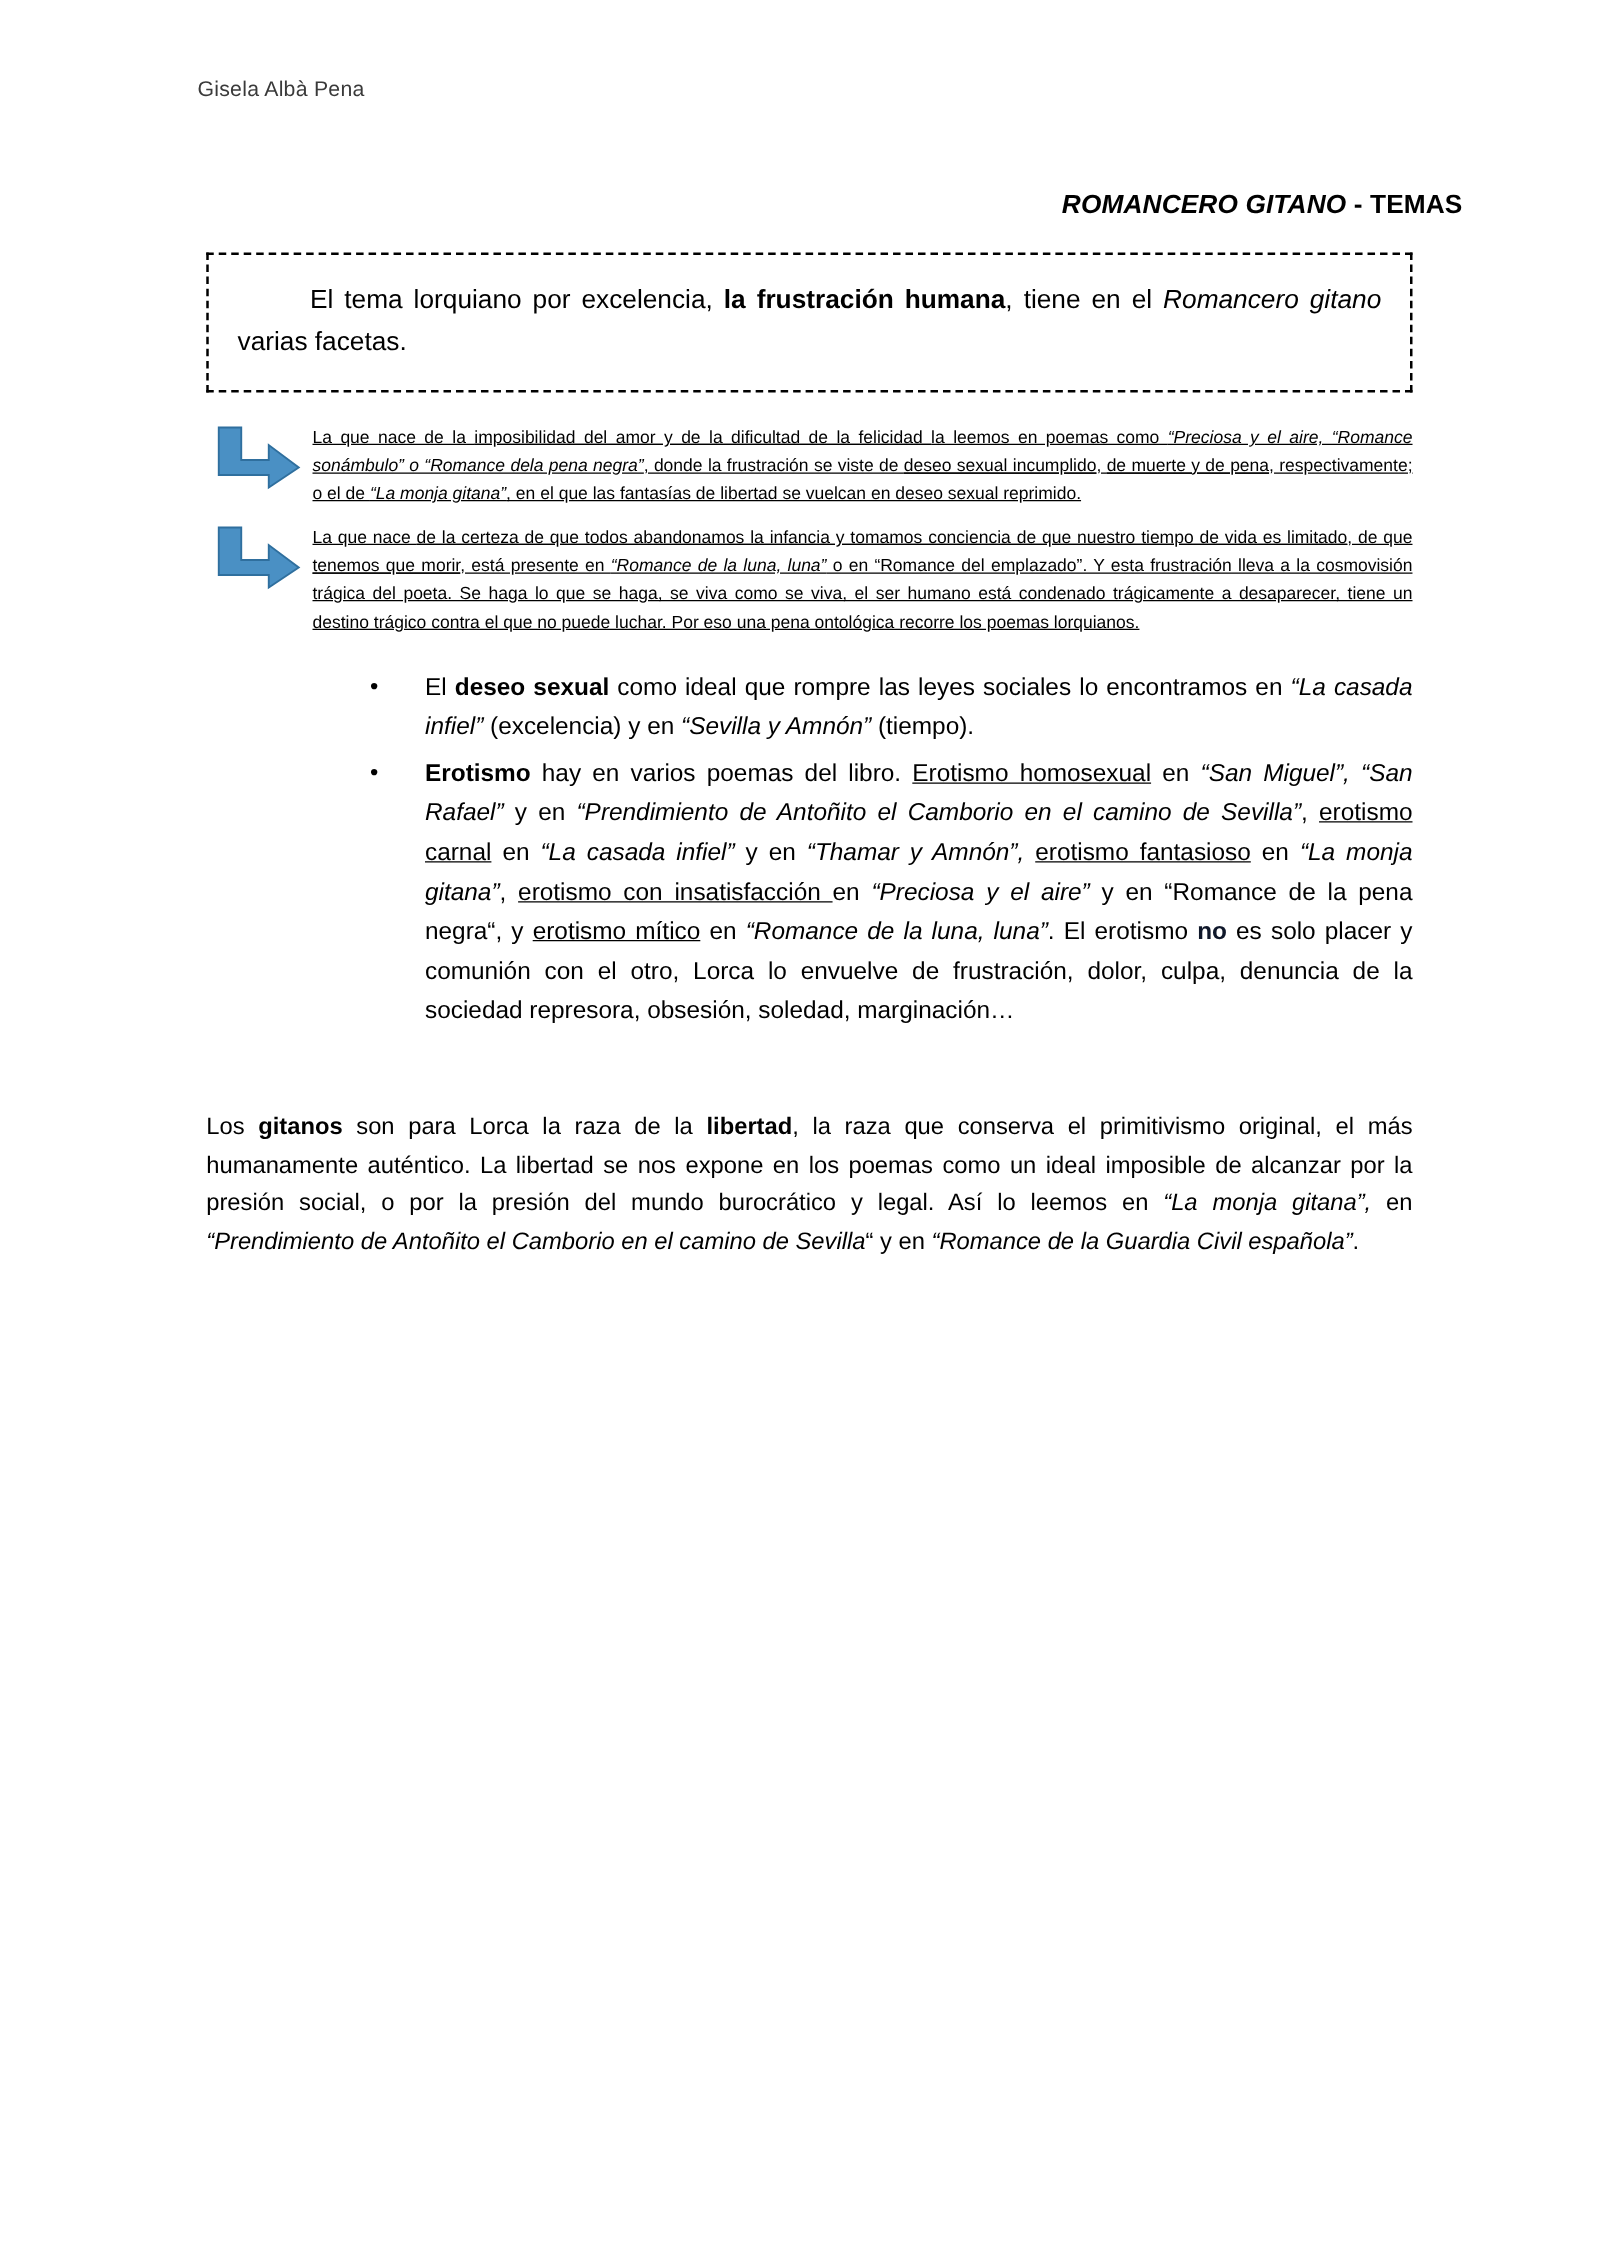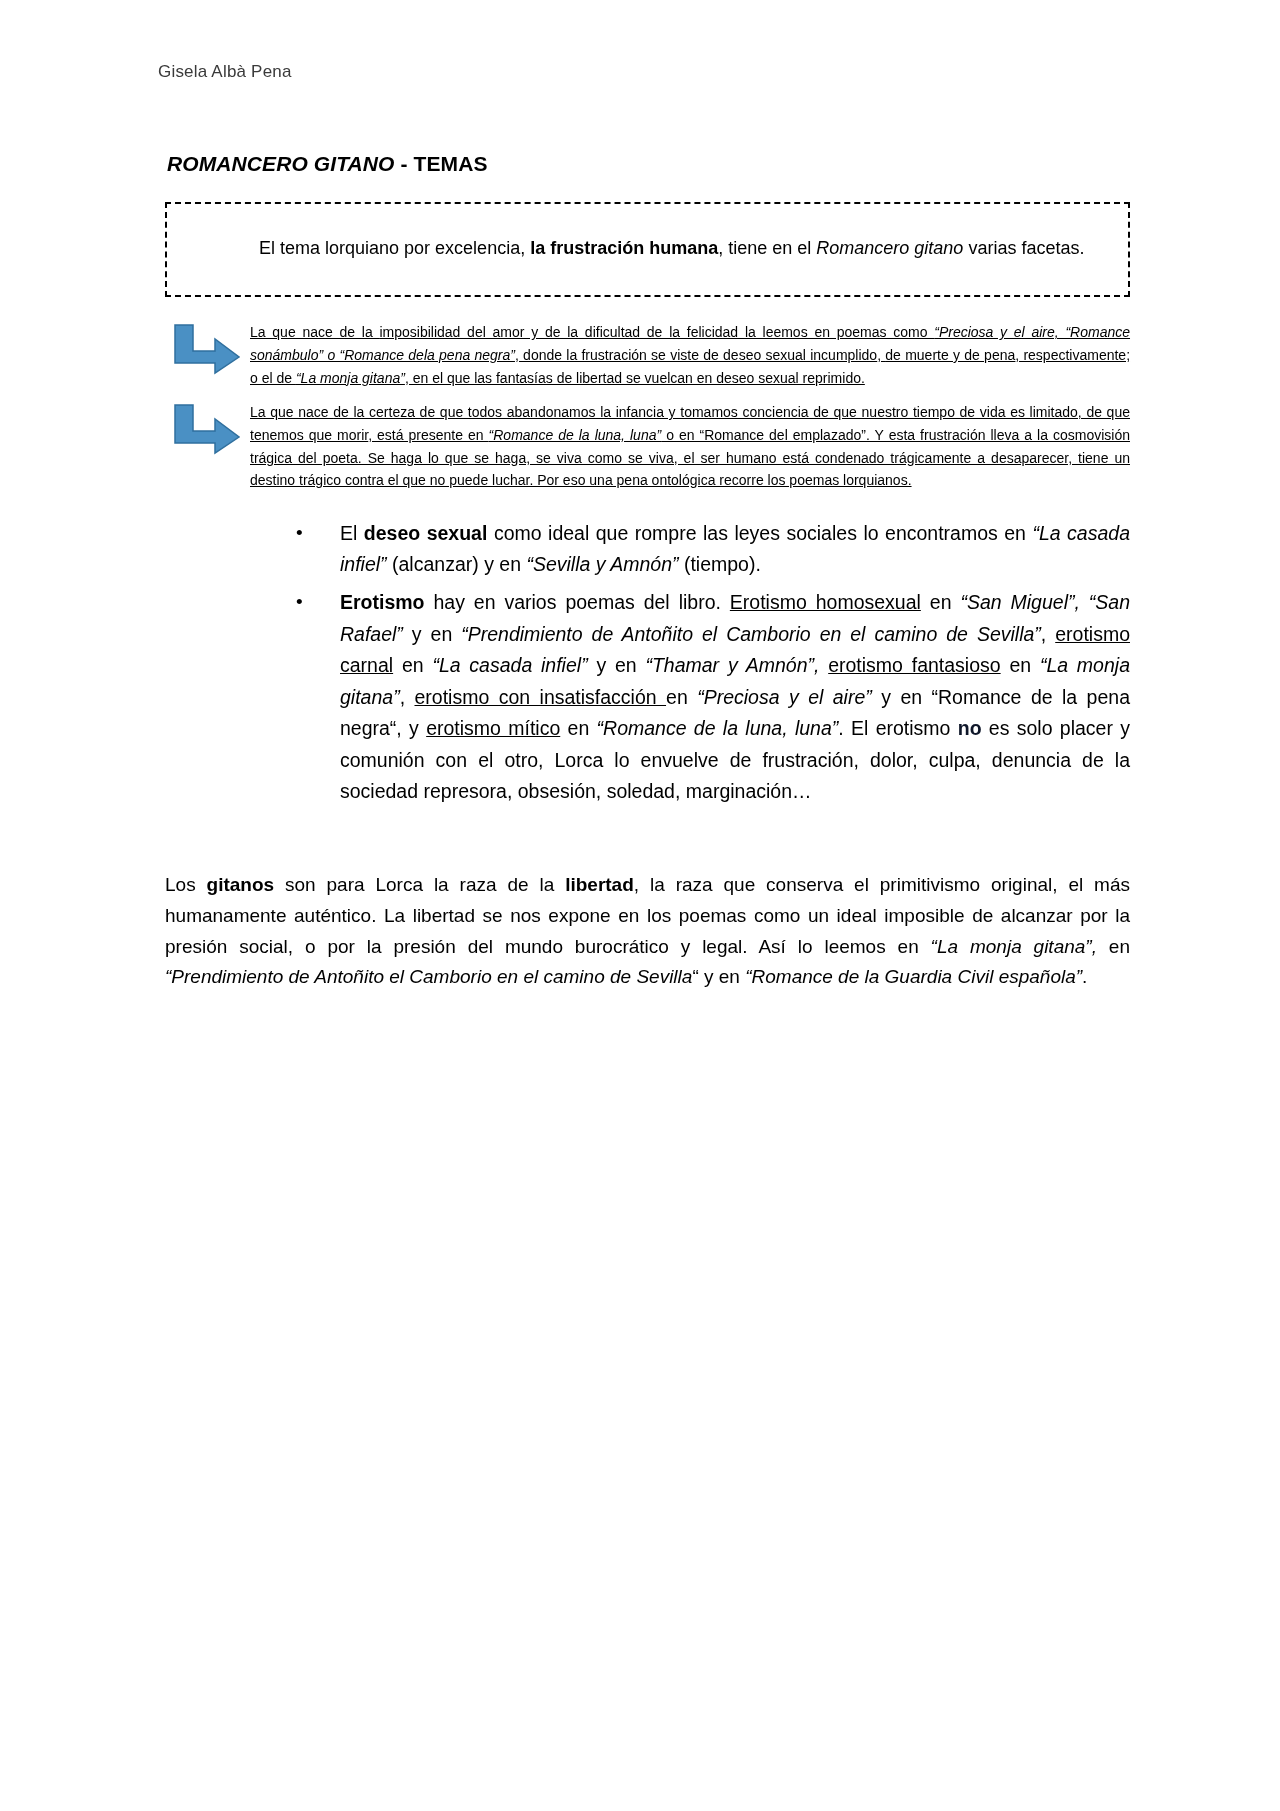--- a/index.html
+++ b/index.html
@@ -25,36 +25,37 @@
     font-size: 17px;
     color: #3a3a3a;
     letter-spacing: 0.2px;
     margin: 0 0 70px 3px;
   }
   .doc-title {
     font-size: 21px;
     font-weight: bold;
     margin: 0 0 26px 12px;
     letter-spacing: 0.1px;
+    text-align: right;
   }
   .doc-title .ital {
     font-style: italic;
   }
 
   
   .callout {
     border: 2px dashed #000;
     box-sizing: border-box;
     margin: 0 0 24px 10px;
     padding: 14px 18px 16px 18px;
     width: 965px;
   }
   .callout p {
-    margin: 16px;
-    font-size: 18px;
+    margin: 5px;
+    font-size: 21px;
     line-height: 1.62;
     text-align: justify;
     text-indent: 58px;
   }
 
   
   .arrow-row {
     position: relative;
     padding-left: 85px;
     margin: 0 0 12px 10px;
@@ -140,21 +141,21 @@
       <svg viewBox="0 0 72 52" width="72" height="52" aria-hidden="true">
         <polygon points="4,2 22,2 22,28 44,28 44,16 68,34 44,50 44,40 4,40" fill="#4a90c4" stroke="#2f6f9e" stroke-width="1.5"></polygon>
       </svg>
     </span>
     <p class="body-par"><span>La que nace </span><span class="u">de la certeza de que todos abandonamos la infancia y tomamos conciencia de que nuestro tiempo de vida es limitado</span><span>, de que </span><span class="u">tenemos que morir</span><span>, está presente en </span><span class="i">“Romance de la luna, luna”</span><span> o en “Romance del emplazado”. Y esta frustración lleva a la cosmovisión trágica del poeta. Se haga lo que se haga, se viva como se viva, el ser humano está condenado trágicamente a desaparecer, tiene un destino trágico contra el que no puede luchar. Por eso una pena ontológica recorre los poemas lorquianos.</span></p>
   </div>
 
   <ul class="bullets">
     <li>
       <span class="dot">•</span>
-      <span><span>El </span><span class="b">deseo sexual</span><span> como ideal que rompre las leyes sociales lo encontramos en </span><span class="i">“La casada infiel”</span><span> (alcanzar) y en </span><span class="i">“Sevilla y Amnón”</span><span> (tiempo).</span></span>
+      <span><span>El </span><span class="b">deseo sexual</span><span> como ideal que rompre las leyes sociales lo encontramos en </span><span class="i">“La casada infiel”</span><span> (excelencia) y en </span><span class="i">“Sevilla y Amnón”</span><span> (tiempo).</span></span>
     </li>
     <li>
       <span class="dot">•</span>
       <span><span class="b">Erotismo</span><span> hay en varios poemas del libro. </span><span class="u">Erotismo homosexual</span><span> en </span><span class="i">“San Miguel”, “San Rafael”</span><span> y en </span><span class="i">“Prendimiento de Antoñito el Camborio en el camino de Sevilla”</span><span>, </span><span class="u">erotismo carnal</span><span> en </span><span class="i">“La casada infiel”</span><span> y en </span><span class="i">“Thamar y Amnón”,</span><span> </span><span class="u">erotismo fantasioso</span><span> en </span><span class="i">“La monja gitana”</span><span>, </span><span class="u">erotismo con insatisfacción </span><span>en </span><span class="i">“Preciosa y el aire”</span><span> y en “Romance de la pena negra“, y </span><span class="u">erotismo mítico</span><span> en </span><span class="i">“Romance de la luna, luna”</span><span>. El erotismo </span><span class="red">no</span><span> es solo placer y comunión con el otro, Lorca lo envuelve de frustración, dolor, culpa, denuncia de la sociedad represora, obsesión, soledad, marginación…</span></span>
     </li>
   </ul>
 
   <p class="closing"><span>Los </span><span class="b">gitanos</span><span> son para Lorca la raza de la </span><span class="b">libertad</span><span>, la raza que conserva el primitivismo original, el más humanamente auténtico. La libertad se nos expone en los poemas como un ideal imposible de alcanzar por la presión social, o por la presión del mundo burocrático y legal. Así lo leemos en </span><span class="i">“La monja gitana”,</span><span> en </span><span class="i">“Prendimiento de Antoñito el Camborio en el camino de Sevilla</span><span>“ y en </span><span class="i">“Romance de la Guardia Civil española”</span><span>.</span></p>
 
 </div>

